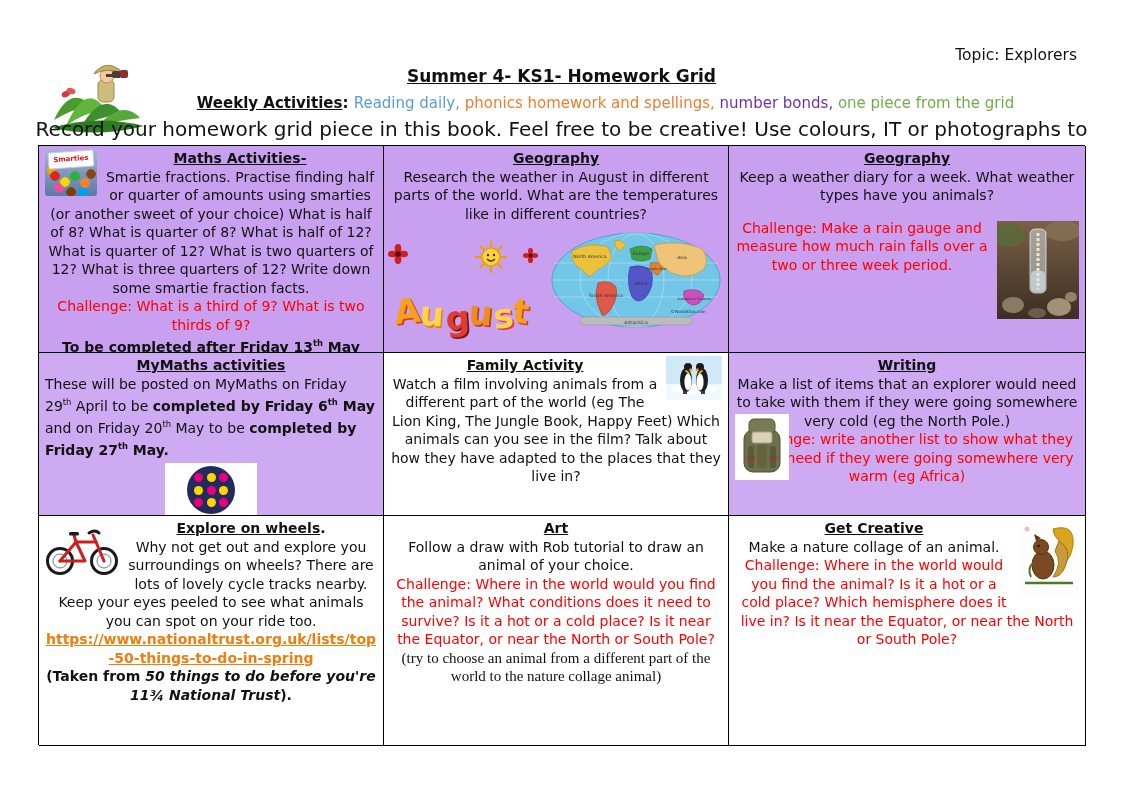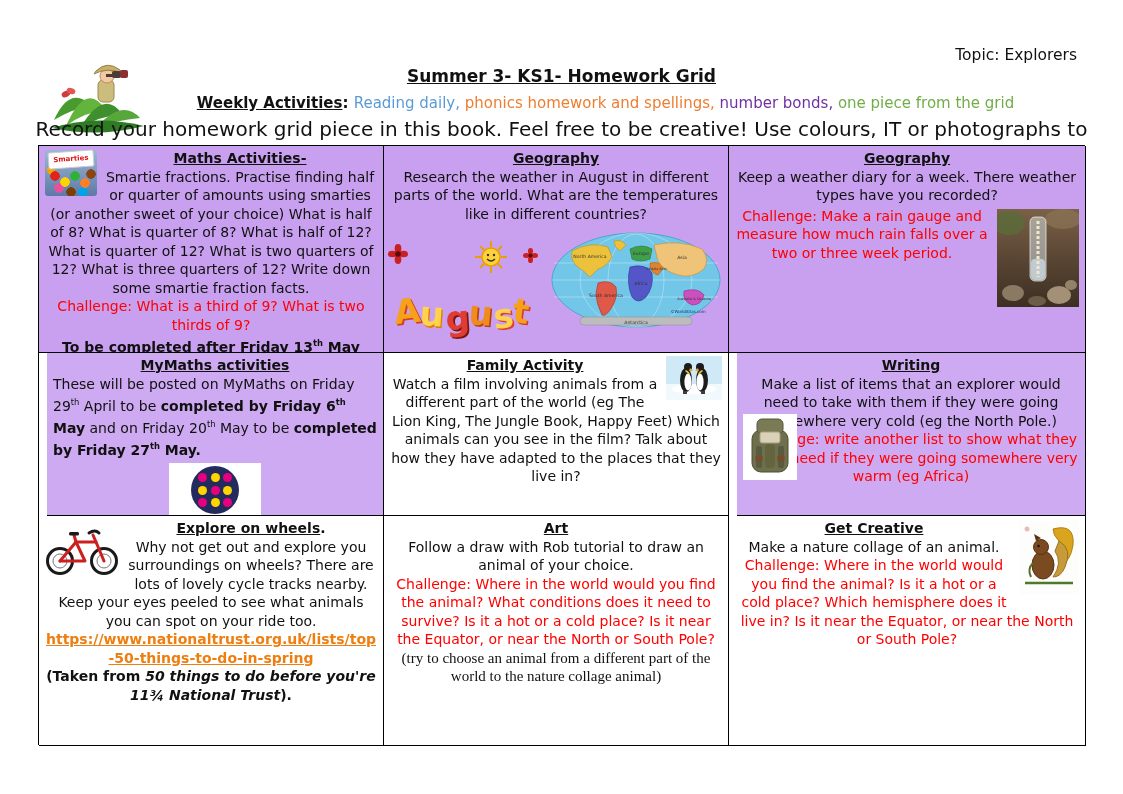--- a/index.html
+++ b/index.html
@@ -13,21 +13,21 @@
   .page-title span{text-decoration:underline;}
   .weekly{position:absolute;top:94px;left:0;width:100%;text-align:center;font-size:15px;padding-left:44px;}
   .record{position:absolute;top:117px;left:0;width:100%;text-align:center;font-size:20px;}
   
   .grid{position:absolute;left:38px;top:145px;width:1047px;height:600px;
         display:grid;grid-template-columns:345px 345px 357px;grid-template-rows:207px 163px 230px;
         border-top:1.5px solid #000;border-left:1.5px solid #000;box-sizing:border-box;}
   .cell{border-right:1.5px solid #000;border-bottom:1.5px solid #000;box-sizing:border-box;
         padding:3px 6px;overflow:hidden;font-size:14px;line-height:18.5px;}
   .purple1{background:#c8a0ef;}
-  .purple2{background:#cdaaf2;margin-left:8px;}
+  .purple2{background:#cdaaf2;}
   .white{background:#fff;}
   .ctitle{text-align:center;font-weight:700;}
   .ctitle .u{text-decoration:underline;}
   .center{text-align:center;}
   .left{text-align:left;}
   .b{font-weight:700;} .u{text-decoration:underline;} .it{font-style:italic;}
   .red{color:#ff0000;}
   .sup{vertical-align:super;font-size:.6em;}
   .c-blue{color:#5b9bd5;} .c-orange{color:#ed7d31;} .c-purple{color:#7030a0;} .c-green{color:#70ad47;}
   .serif{font-family:"Liberation Serif","DejaVu Serif",serif;font-size:15px;}
@@ -56,21 +56,21 @@
       font-family:"DejaVu Sans","Liberation Sans",sans-serif;}
   .ag-1{color:#f5a11c;text-shadow:1.5px 1.5px 0 #d43d1e;transform:rotate(-6deg);}
   .ag-2{color:#ffd34d;text-shadow:1.5px 1.5px 0 #e07b00;transform:rotate(4deg) translateY(3px);}
   .ag-3{color:#e03c31;text-shadow:1.5px 1.5px 0 #7a150d;transform:rotate(-4deg) translateY(7px);}
   .ag-4{color:#f08c1e;text-shadow:1.5px 1.5px 0 #b53b12;transform:rotate(5deg) translateY(2px);}
   .ag-5{color:#ffd34d;text-shadow:1.5px 1.5px 0 #e03c31;transform:rotate(-5deg) translateY(5px);}
   .ag-6{color:#f5a11c;text-shadow:1.5px 1.5px 0 #d43d1e;transform:rotate(7deg);}
   .aug-sun{position:absolute;top:-2px;right:34px;}
   .aug-flower1{position:absolute;left:-2px;top:2px;}
   .aug-flower2{position:absolute;right:4px;top:6px;}
-  .rain-wrap{position:relative;padding-right:90px;margin-top:2px;}
+  .rain-wrap{position:relative;padding-right:90px;margin-top:14px;}
   .rain-img{position:absolute;right:0;top:2px;}
   .bp-wrap{position:relative;}
   .bp-img{position:absolute;left:0;top:-16px;}
   .peng{float:right;margin:0 0 2px 6px;}
   .squir{float:right;margin:2px 0 2px 6px;}
   .bike{float:left;margin:4px 6px 2px 0;}
   .mym-logo{width:88px;margin:4px auto 0;text-align:center;background:#fff;padding:3px 2px 1px;}
   .mym-circle{width:48px;height:48px;border-radius:50%;background:#232b5e;margin:0 auto;
               display:grid;grid-template-columns:repeat(3,9px);grid-template-rows:repeat(3,9px);
               gap:3.5px;justify-content:center;align-content:center;}
@@ -100,21 +100,21 @@
         <circle cx="61" cy="22" r="7" fill="#f2c9a0" stroke="#b98c5e"></circle>
         <path d="M50,17 Q61,6 74,16 L76,19 Q61,13 48,20 Z" fill="#c8b06a" stroke="#94804a"></path>
         <rect x="66" y="17" width="9" height="7" rx="2" fill="#4c3a35"></rect>
         <rect x="74" y="16" width="8" height="8" rx="2" fill="#8a3030"></rect>
         <rect x="60" y="20" width="8" height="3" fill="#4c3a35"></rect>
       </g>
     </svg>
   </div>
 
   <div class="page-title">
-    <span>Summer 3- KS1- Homework Grid</span>
+    <span>Summer 4- KS1- Homework Grid</span>
   </div>
 
   <div class="weekly"><span class="b u">Weekly Activities</span><span class="b">: </span><span class="c-blue">Reading daily, </span><span class="c-orange">phonics homework and spellings, </span><span class="c-purple">number bonds, </span><span class="c-green">one piece from the grid</span></div>
   <div class="record">Record your homework grid piece in this book. Feel free to be creative! Use colours, IT or photographs to present your work.</div>
 
   <div class="grid">
 
     <div class="cell purple1">
       <div class="img-smarties">
         <div class="sm-box">Smarties</div>
@@ -202,21 +202,21 @@
               <text x="86" y="92.5">Antarctica</text>
               <text x="138" y="82" font-size="4" fill="#1a3a6e">©WorldAtlas.com</text>
             </g>
           </svg>
         </div>
       </div>
     </div>
 
     <div class="cell purple1">
       <div class="ctitle"><span class="u">Geography</span></div>
-      <div class="center">Keep a weather diary for a week. There weather types have you recorded?</div>
+      <div class="center">Keep a weather diary for a week. What weather types have you animals?</div>
       <div class="rain-wrap">
         <span class="rain-img">
           <svg width="82" height="98" viewBox="0 0 82 98">
             <defs>
               <linearGradient id="soil" x1="0" y1="0" x2="0" y2="1">
                 <stop offset="0" stop-color="#7a6147"></stop>
                   <stop offset="0.5" stop-color="#5a4634"></stop>
                   <stop offset="1" stop-color="#3c2f22"></stop>
               </linearGradient>
             </defs>

